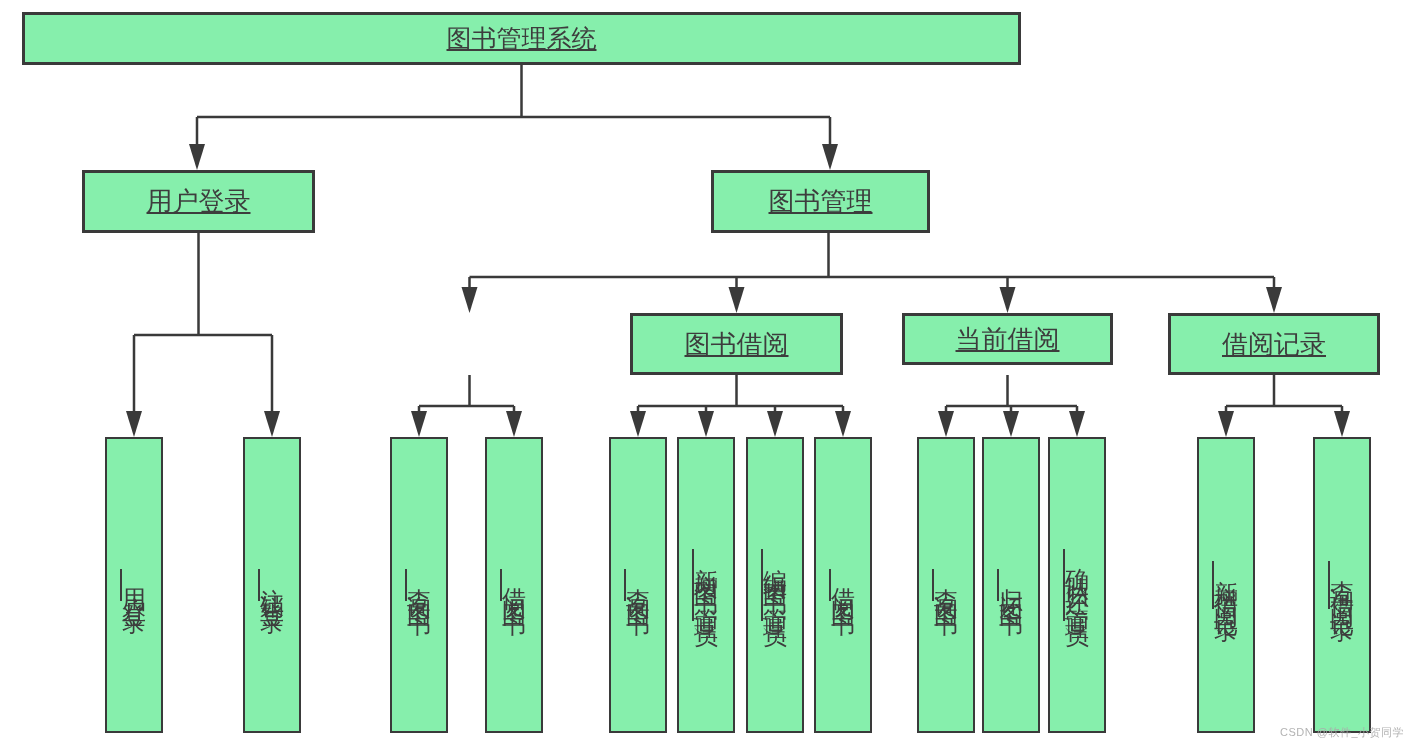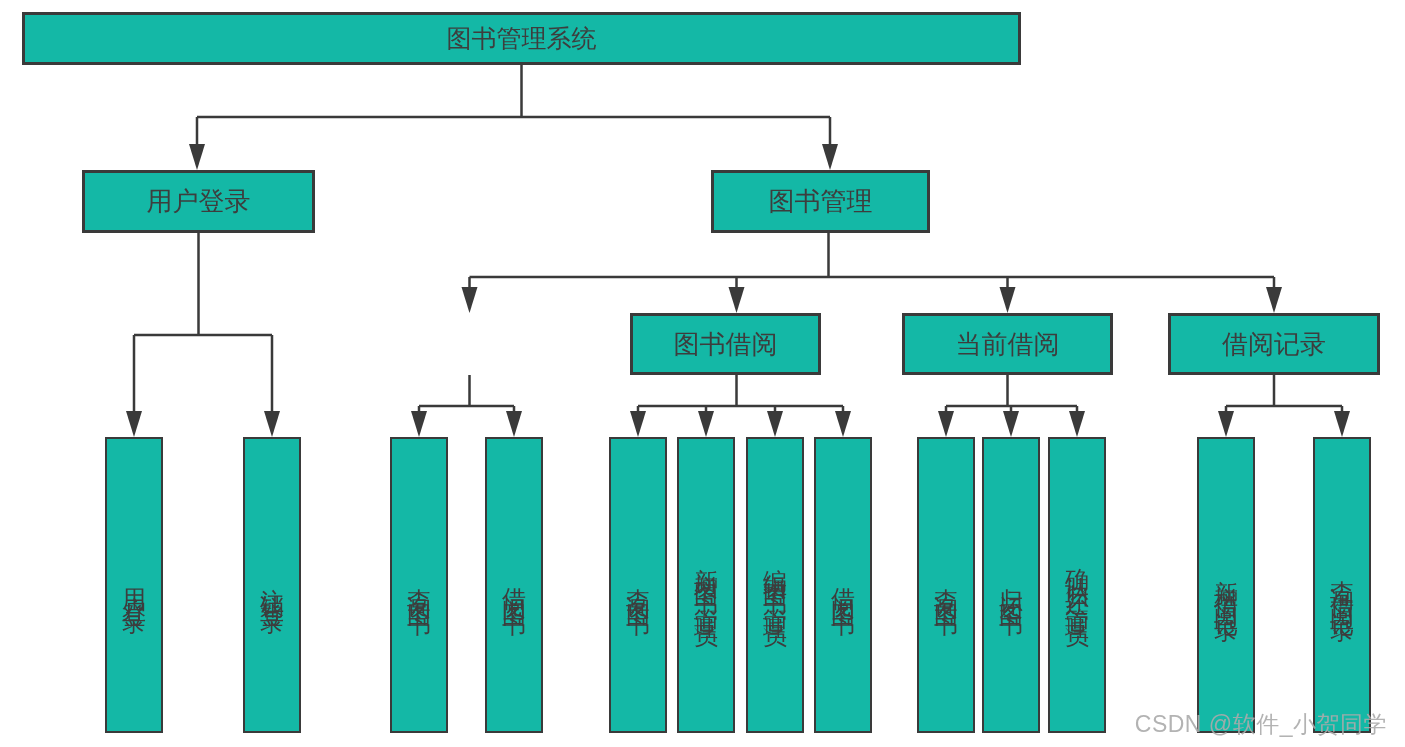--- a/index.html
+++ b/index.html
@@ -9,45 +9,46 @@
     font-family: "Liberation Sans", "DejaVu Sans", sans-serif;
     position: relative;
     overflow: hidden;
   }
   .canvas { position: absolute; left: 0; top: 0; width: 1405px; height: 747px; }
   svg.connectors { position: absolute; left: 0; top: 0; z-index: 0; }
   svg.connectors path { stroke: var(--line, #3a3a3a); stroke-width: 2.5; fill: none; }
   svg.connectors polygon { fill: var(--line, #3a3a3a); stroke: none; }
   .box {
     position: absolute;
-    background: #14b8a6;
+    background: #86efac;
     border: 3px solid var(--border, #3a3a3a);
     display: flex;
     align-items: center;
     justify-content: center;
     color: var(--text, #3d3d3d);
     z-index: 1;
     white-space: nowrap;
+    text-decoration: underline;
   }
   .lvl-root { font-size: 25px; }
   .lvl2, .lvl3 { font-size: 26px; }
   .leaf {
     border-width: 2px;
     font-size: 24px;
     line-height: 1;
     writing-mode: vertical-lr;
     text-orientation: mixed;
     letter-spacing: 8px;
     white-space: normal;
   }
   .watermark {
     position: absolute;
-    right: 18px;
+    right: 1px;
     bottom: 7px;
-    font-size: 23px;
+    font-size: 11px;
     letter-spacing: 0.5px;
     color: var(--wm, #ababab);
     z-index: 5;
     opacity: 0.9;
     text-align: center;
   }
 </style>
 </head>
 <body>
 
@@ -100,24 +101,24 @@
     <span>图书管理系统</span>
   </div>
 
   <div class="box lvl2" style="left:82px;top:170px;width:233px;height:63px">
     <span>用户登录</span>
   </div>
   <div class="box lvl2" style="left:711px;top:170px;width:219px;height:63px">
     <span>图书管理</span>
   </div>
 
-  <div class="box lvl3" style="left:630px;top:313px;width:191px;height:62px">
+  <div class="box lvl3" style="left:630px;top:313px;width:213px;height:62px">
     <span>图书借阅</span>
   </div>
-  <div class="box lvl3" style="left:902px;top:313px;width:211px;height:62px">
+  <div class="box lvl3" style="left:902px;top:313px;width:211px;height:52px">
     <span>当前借阅</span>
   </div>
   <div class="box lvl3" style="left:1168px;top:313px;width:212px;height:62px">
     <span>借阅记录</span>
   </div>
 
   <div class="box leaf" style="left:105px;top:437px;width:58px;height:296px">
     <span>用户登录</span>
   </div>
   <div class="box leaf" style="left:243px;top:437px;width:58px;height:296px">

